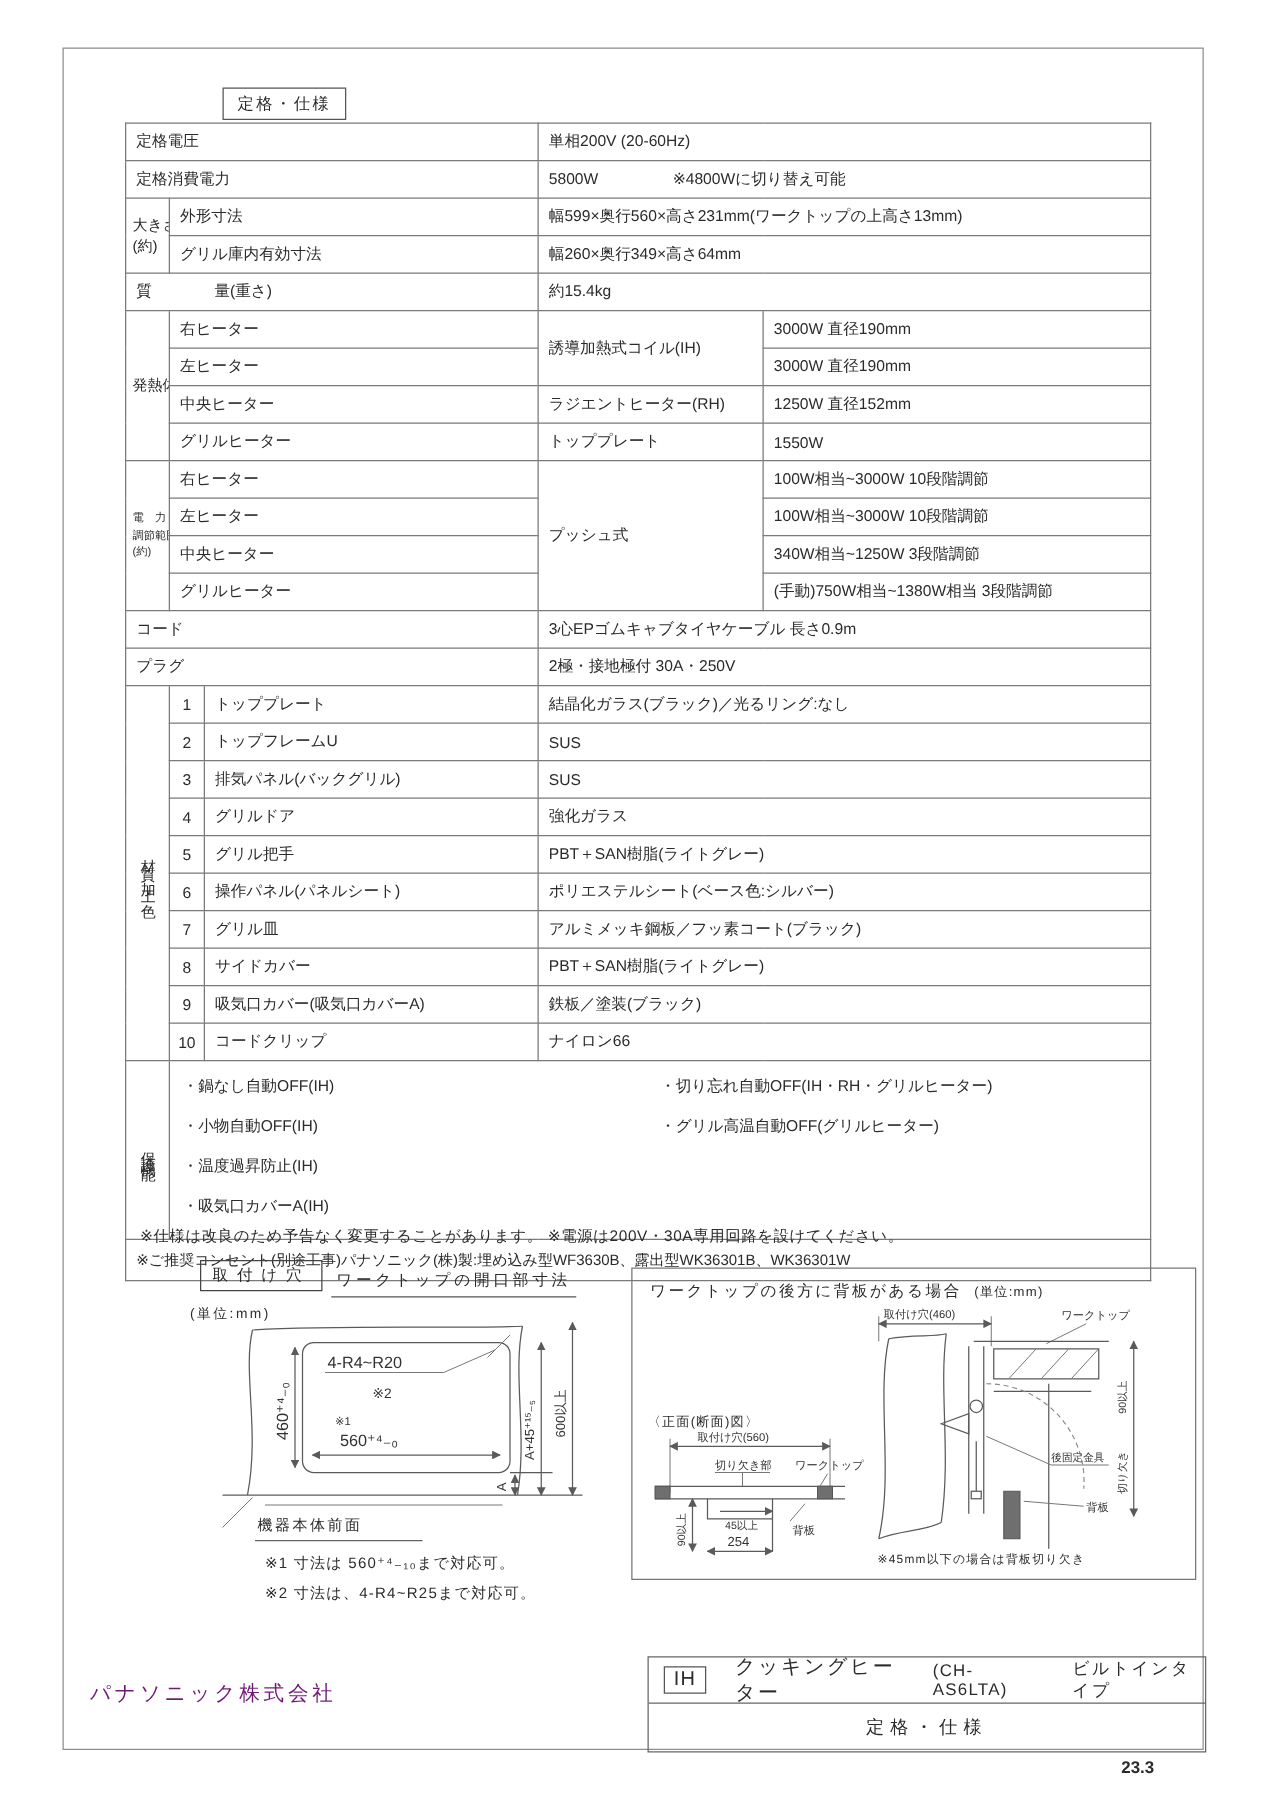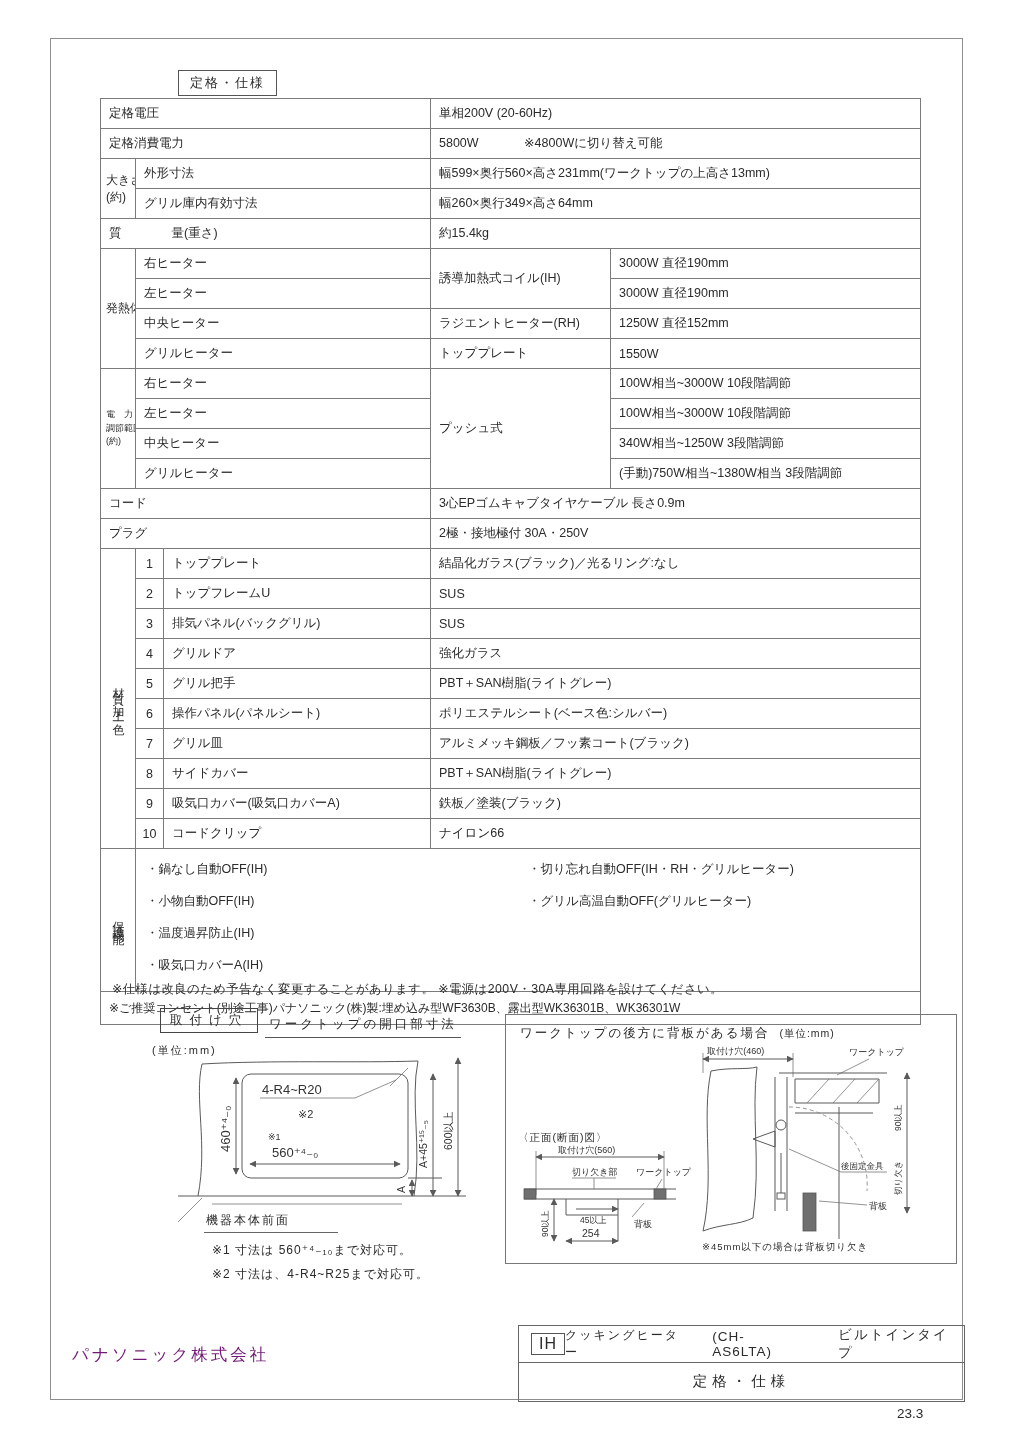--- a/index.html
+++ b/index.html
@@ -13,21 +13,21 @@
   .spec td{border:1px solid #7a7a7a;font-size:12.5px;padding:0 8px;height:29px;white-space:nowrap;overflow:hidden;vertical-align:middle}
   .spec td.grp{padding:0 5px;font-size:12px}
   .spec td.grpsm div{font-size:9px;letter-spacing:0;line-height:1.5;padding:0;white-space:nowrap}
   .spec td.num{text-align:center;padding:0 2px}
   .spec td.vgrp{padding:6px 2px;text-align:center}
   .vtext{writing-mode:vertical-rl;margin:0 auto;letter-spacing:6px;font-size:12px;line-height:1.1}
   .vtext.tight{letter-spacing:4px}
   .spec td.prot{height:118px;vertical-align:top;padding:12px 10px}
   .prot-grid{display:grid;grid-template-columns:1fr 1fr;row-gap:15px;font-size:12.5px}
   .spec td.notecell{height:32px;font-size:12px}
-  .pnote{margin-left:42px}
+  .pnote{margin-left:56px}
 
   .tablenote{left:112px;top:981px;font-size:12.3px;letter-spacing:0.5px}
 
   
   .holebox{left:160px;top:1008px;border:1.5px solid #444;padding:3px 9px;font-size:12.5px;letter-spacing:7px}
   .holeunit{left:152px;top:1043px;font-size:11px;letter-spacing:2px}
   .cutout-title{left:265px;top:1016px;font-size:12.5px;letter-spacing:3px;border-bottom:1.5px solid #555;padding:0 4px 4px 4px}
   .frontlabel{left:204px;top:1212px;font-size:12px;letter-spacing:2px;border-bottom:1px solid #666;padding:0 48px 3px 2px}
   .cnote{font-size:12px;letter-spacing:1px}
   .cnote1{left:212px;top:1242px}
@@ -47,25 +47,25 @@
   svg .dash{fill:none;stroke:#888;stroke-width:0.9;stroke-dasharray:4 3}
   svg .dark{fill:#6f6f6f;stroke:#555;stroke-width:0.8}
   svg text{fill:#333;font-family:"Liberation Sans","DejaVu Sans",sans-serif}
   .t13{font-size:13px}.t11{font-size:11px}.t10{font-size:10.5px}.t9{font-size:9px}.t85{font-size:8.5px}
 
   
   .company{left:72px;top:1344px;font-size:16.5px;letter-spacing:3px;color:#701a75}
   .fbox{left:518px;top:1325px;width:445px;height:75px;border:1px solid #666}
   .frow1{height:37px;display:flex;align-items:center;padding-left:12px;border-bottom:1px solid #666;box-sizing:border-box}
   .ihmark{border:1.5px solid #555;padding:1px 7px;font-size:16px;letter-spacing:1px}
-  .fprod{margin-left:0;font-size:12px;letter-spacing:2px}
+  .fprod{margin-left:23px;font-size:16px;letter-spacing:2px}
   .fmodel{margin-left:20px;font-size:13.5px;letter-spacing:1px}
   .ftype{margin-left:34px;font-size:13.5px;letter-spacing:2px}
   .frow2{height:37px;display:flex;align-items:center;justify-content:center;font-size:14.5px;letter-spacing:5px}
-  .edition{left:897px;top:1406px;font-size:13.5px;font-weight:normal}
+  .edition{left:897px;top:1406px;font-size:13.5px;font-weight:bold}
 </style>
 </head>
 <body>
 
 <div class="abs page-border"></div>
 
 <div class="abs toplabel">定格・仕様</div>
 
 <table class="spec">
   <colgroup>

